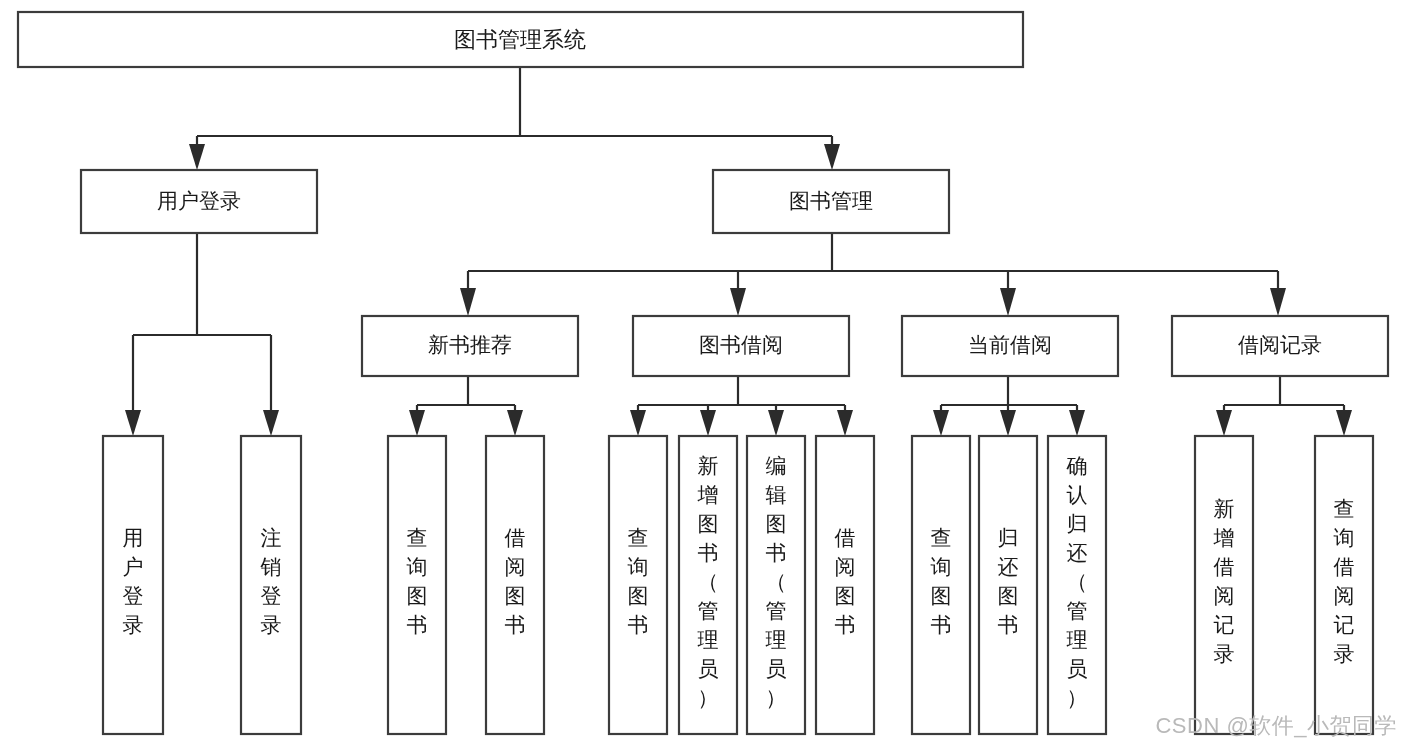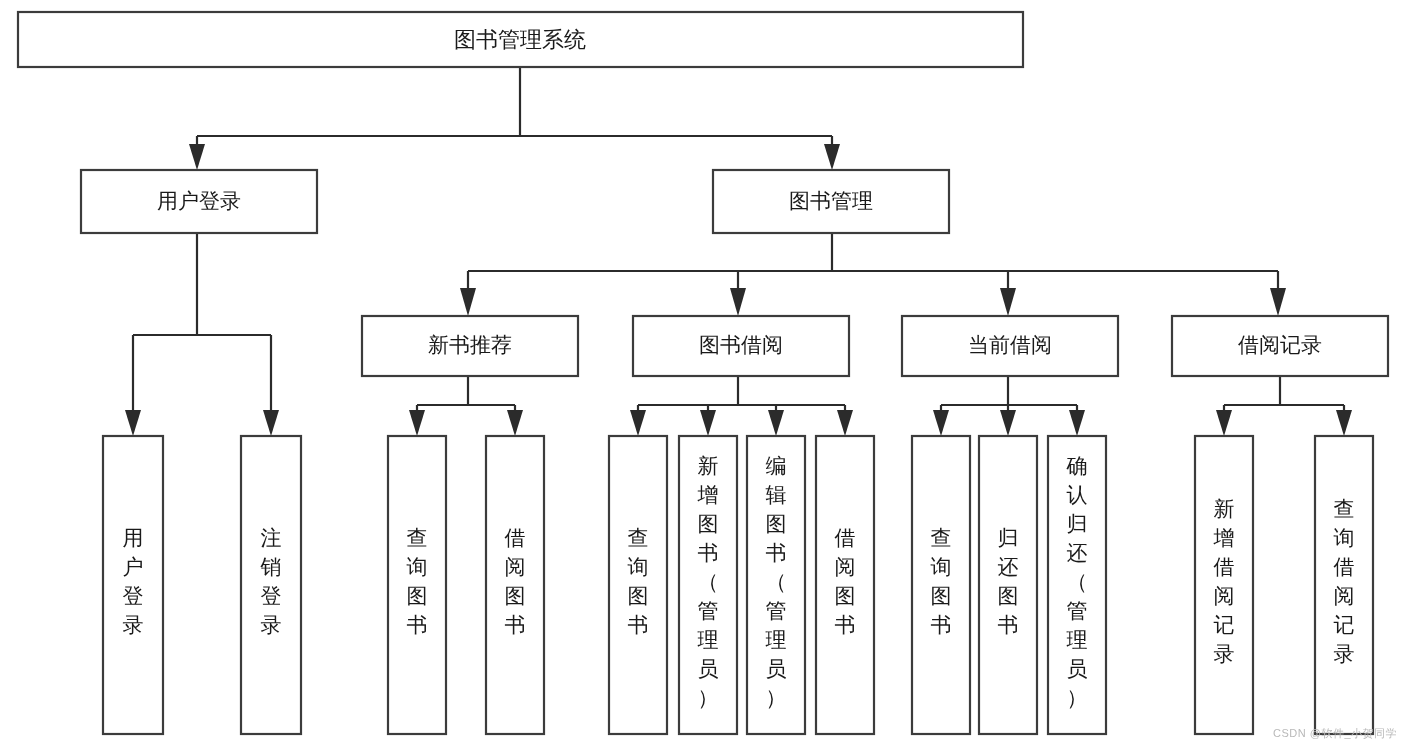--- a/index.html
+++ b/index.html
@@ -47,21 +47,21 @@
   }
   .arrow-head {
     fill: #2b2b2b;
     stroke: none;
   }
   .watermark {
     position: absolute;
     right: 8px;
     bottom: 6px;
     font-family: "Liberation Sans", "DejaVu Sans", sans-serif;
-    font-size: 11px;
+    font-size: 22px;
     color: #b9b9b9;
     letter-spacing: 0.5px;
     white-space: nowrap;
     user-select: none;
   }
 </style>
 </head>
 <body>
 
 <svg id="diagram" viewBox="0 0 1405 747" xmlns="http://www.w3.org/2000/svg">

